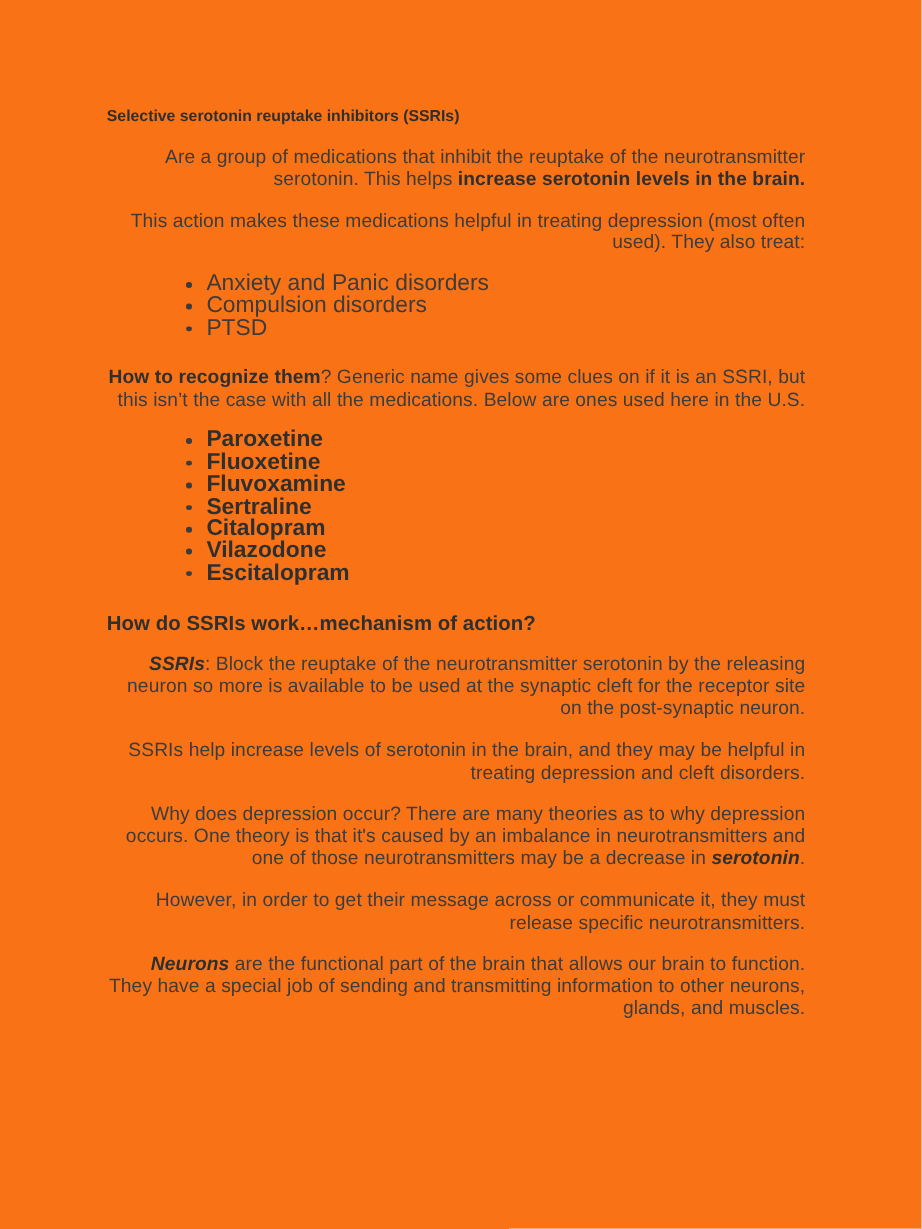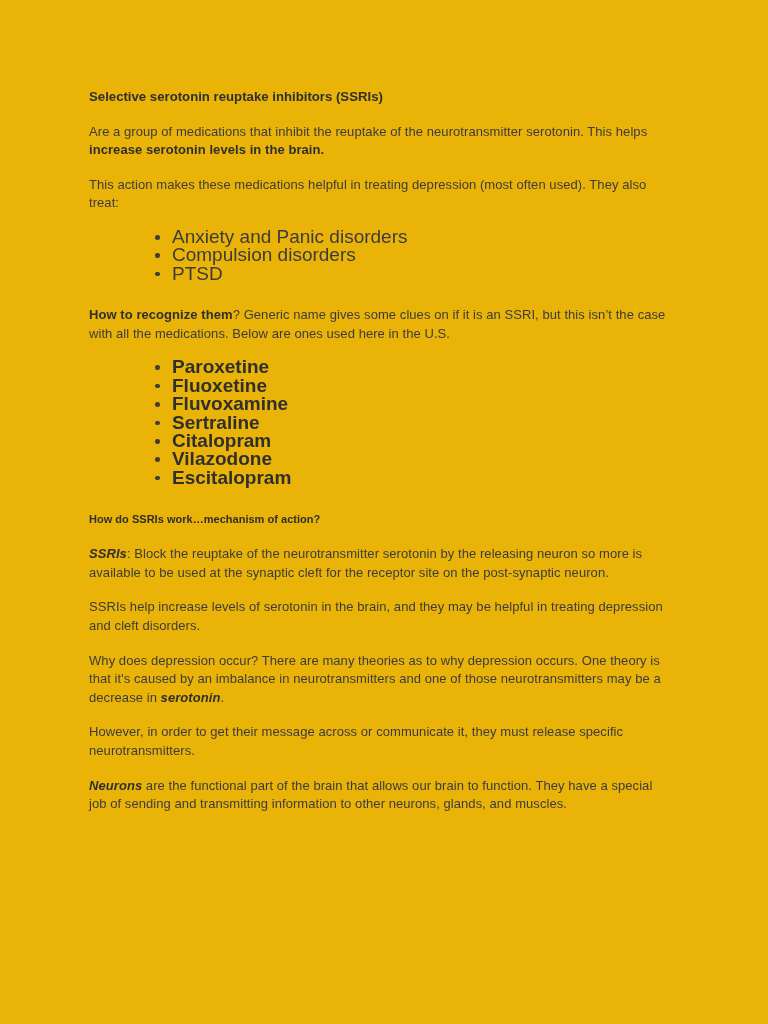--- a/index.html
+++ b/index.html
@@ -11,51 +11,51 @@
     width: 768px;
     height: 1024px;
     font-family: "Liberation Sans", sans-serif;
     color: #3c3c3c;
     -webkit-font-smoothing: antialiased;
   }
   .page {
     position: relative;
     width: 768px;
     height: 1024px;
-    background: #eab308;
+    background: #f97316;
     box-sizing: border-box;
     padding: 88px 112px 0 89px;
   }
   .doc {
     width: 582px;
   }
   p, h1, h2, ul, li {
     margin: 0;
     padding: 0;
   }
   .para {
-    font-size: 13px;
+    font-size: 16px;
     line-height: 18.6px;
     color: #3c3c3c;
     margin-bottom: 16px;
-    text-align: left;
+    text-align: right;
     letter-spacing: 0.005em;
   }
   .para-tight {
     margin-bottom: 15px;
   }
   .subhead {
     font-size: 13.2px;
     line-height: 18.6px;
     font-weight: bold;
     color: #2f2f2f;
     margin-bottom: 16px;
   }
   .heading {
-    font-size: 11px;
+    font-size: 17px;
     line-height: 23px;
     font-weight: bold;
     color: #2f2f2f;
     margin-top: 21px;
     margin-bottom: 14px;
     letter-spacing: 0.002em;
   }
   b, .b {
     font-weight: bold;
     color: #2f2f2f;

